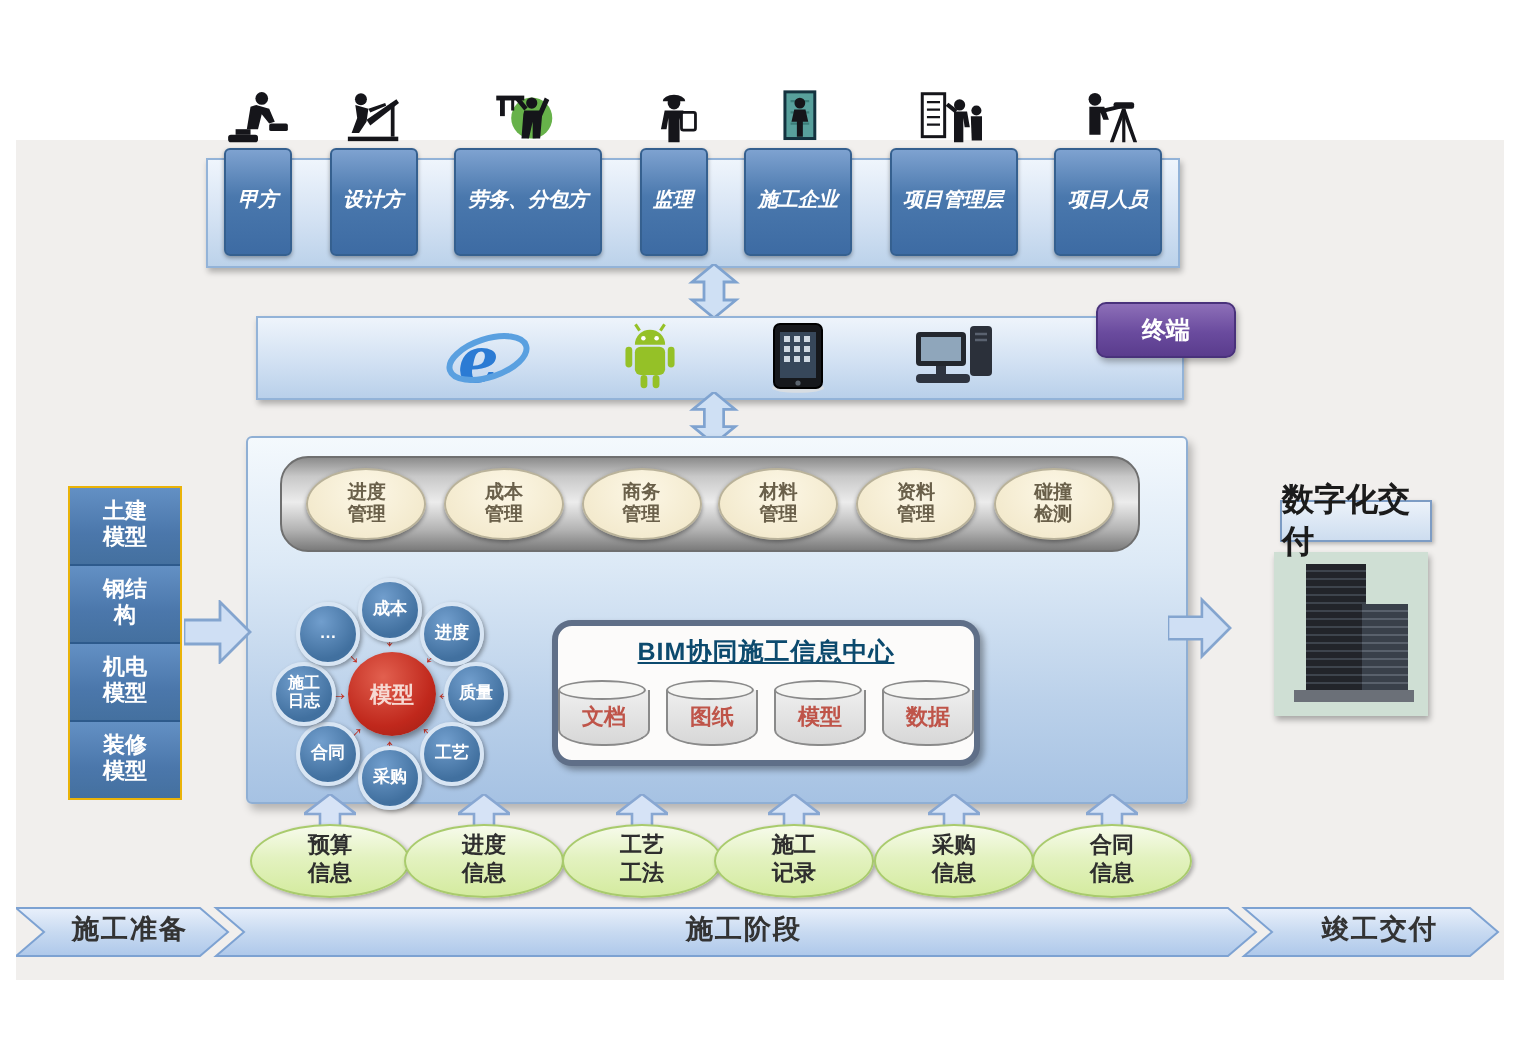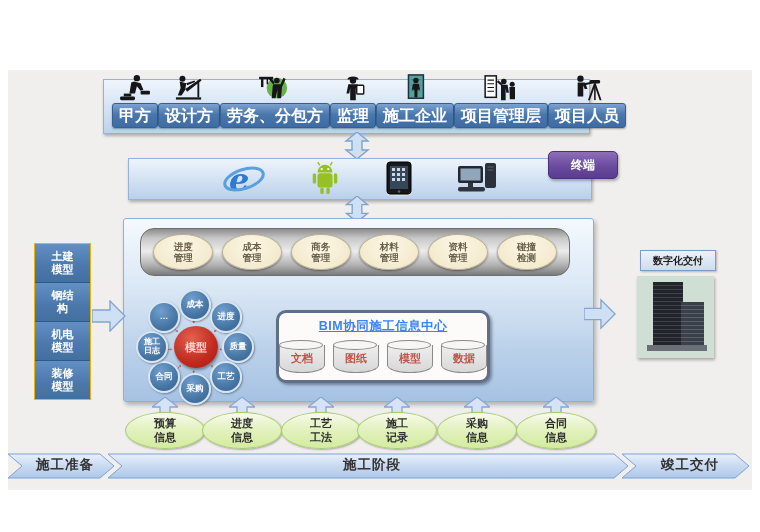--- a/index.html
+++ b/index.html
@@ -11,22 +11,22 @@
   #backdrop{left:8px;top:70px;width:744px;height:420px;background:#f1efed;}
 
   
   #stakeholders{left:103px;top:79px;width:487px;height:55px;
     background:linear-gradient(180deg,#eff5fc 0%,#d4e2f3 55%,#bcd2ea 100%);
     border:1px solid #93b3d8;box-shadow:1px 2px 3px rgba(0,0,0,.28);
     display:flex;justify-content:space-between;align-items:flex-end;padding:3px 8px 5px;box-sizing:border-box;}
   .stake{display:flex;flex-direction:column;align-items:center;gap:1px;}
   .stake svg{display:block;}
   .stake-btn{background:linear-gradient(180deg,#7ea2d0 0%,#4a78ad 45%,#3d6ba3 100%);
-    border:1px solid #35608f;border-radius:3px;color:#fff;font-size:16px;font-weight:bold;
-    padding:2px 6px;white-space:nowrap;box-shadow:0 1px 2px rgba(0,0,0,.35);line-height:1.2;}
+    border:1px solid #35608f;border-radius:3px;color:#fff;font-size:10px;font-weight:bold;
+    padding:20px 6px;white-space:nowrap;box-shadow:0 1px 2px rgba(0,0,0,.35);line-height:1.2;font-style:italic;}
   .sil{fill:#15151a;}
 
   
   .vlink svg{display:block;}
 
   
   #terminal{left:128px;top:158px;width:462px;height:40px;
     background:linear-gradient(180deg,#eef4fb 0%,#cfdff2 60%,#b9d0ea 100%);
     border:1px solid #93b3d8;box-shadow:1px 2px 3px rgba(0,0,0,.28);
     display:flex;justify-content:center;align-items:center;gap:42px;}
@@ -58,21 +58,21 @@
     background:radial-gradient(circle at 40% 30%,#e2604f 0%,#c0281c 62%,#9c1e13 100%);
     box-shadow:1px 2px 3px rgba(0,0,0,.4);
     display:flex;align-items:center;justify-content:center;
     color:#f6d9d2;font-size:11px;font-weight:bold;}
   .lnk{width:14px;height:14px;z-index:2;color:#c3372b;font-size:11px;font-weight:bold;
     display:flex;align-items:center;justify-content:center;}
 
   
   #info-center{left:276px;top:310px;width:214px;height:73px;border-radius:10px;z-index:3;
     background:#fcfbfa;border:3px solid #5f6f88;box-shadow:2px 2px 3px rgba(0,0,0,.35);box-sizing:border-box;}
-  #info-title{margin-top:5px;text-align:center;font-size:12.5px;font-weight:bold;color:#3b82f6;
+  #info-title{margin-top:5px;text-align:center;font-size:12.5px;font-weight:bold;color:#0c4a6e;
     text-decoration:underline;letter-spacing:.5px;}
   #cyl-row{display:flex;gap:8px;margin-top:5px;}
   .cyl{position:relative;width:44px;height:27px;margin-top:5px;
     background:linear-gradient(180deg,#efefef,#d7d7d7);
     border:1px solid #8a8a8a;border-top:none;border-radius:0 0 22px 22px / 0 0 8px 8px;
     display:flex;align-items:center;justify-content:center;
     color:#bf5449;font-size:11px;font-weight:bold;}
   .cyl::before{content:"";position:absolute;left:-1px;top:-5px;width:44px;height:10px;
     border:1px solid #8a8a8a;border-radius:50%;background:#f6f6f4;box-sizing:border-box;}
 
@@ -90,21 +90,21 @@
   .model-cell:last-child{border-bottom:none;}
 
   
   .blockarrow svg{display:block;}
 
   
   #delivery-label{left:640px;top:250px;width:74px;height:19px;z-index:2;
     background:linear-gradient(180deg,#ecf2fa,#cdddef);border:1px solid #7d9cc4;
     box-shadow:1px 1px 2px rgba(0,0,0,.25);
     display:flex;align-items:center;justify-content:center;
-    font-size:10px;font-weight:bold;color:#1b1b1b;}
+    font-size:16px;font-weight:bold;color:#1b1b1b;}
   #building{left:637px;top:276px;width:77px;height:82px;background:#cfdfd4;
     box-shadow:1px 2px 3px rgba(0,0,0,.3);overflow:hidden;}
   #building .tower{position:absolute;left:16px;top:6px;width:30px;height:66px;
     background:repeating-linear-gradient(180deg,#22242a 0 3px,#3e444d 3px 4px);}
   #building .wing{position:absolute;left:44px;top:26px;width:23px;height:46px;
     background:repeating-linear-gradient(180deg,#39404a 0 3px,#59616c 3px 4px);}
   #building .base{position:absolute;left:10px;top:69px;width:60px;height:6px;background:#6b7078;}
 
   
   .info-ell{width:80px;height:37px;border-radius:50%;z-index:2;

